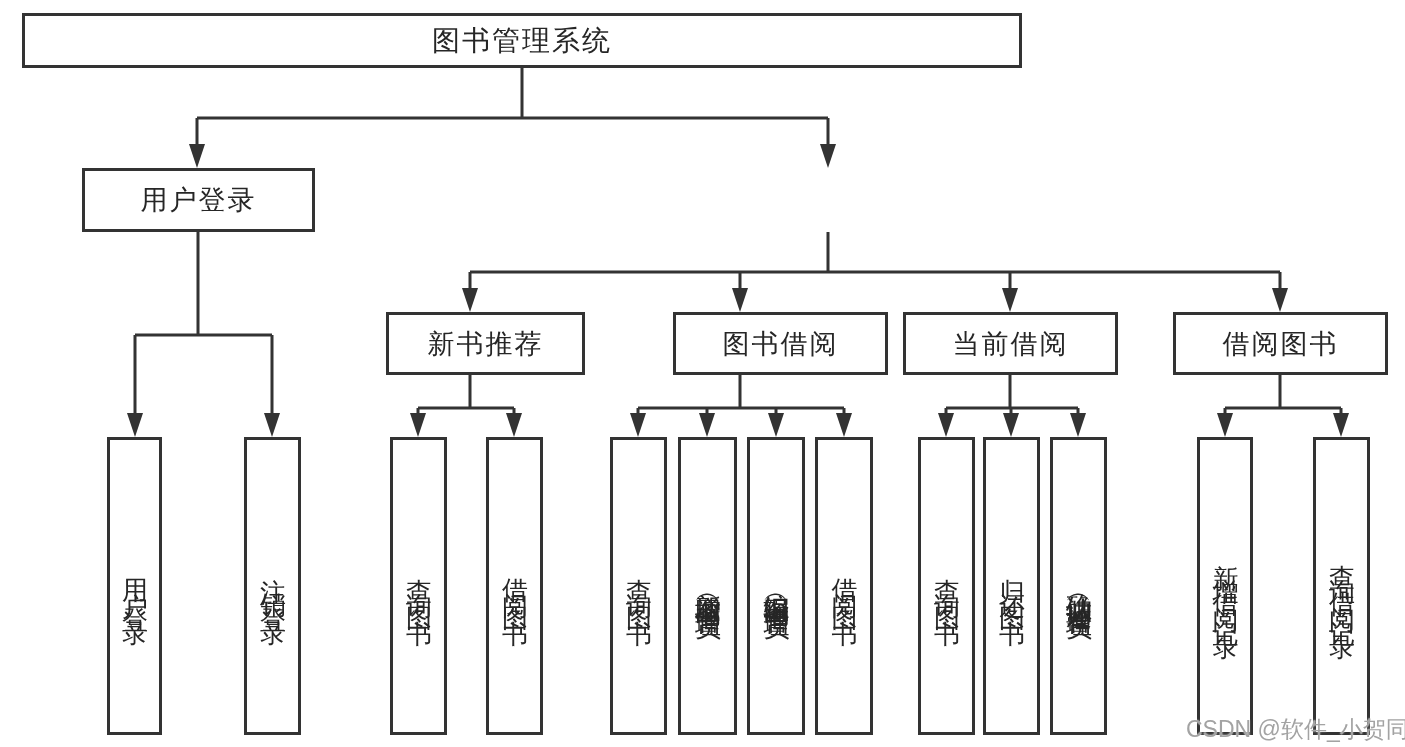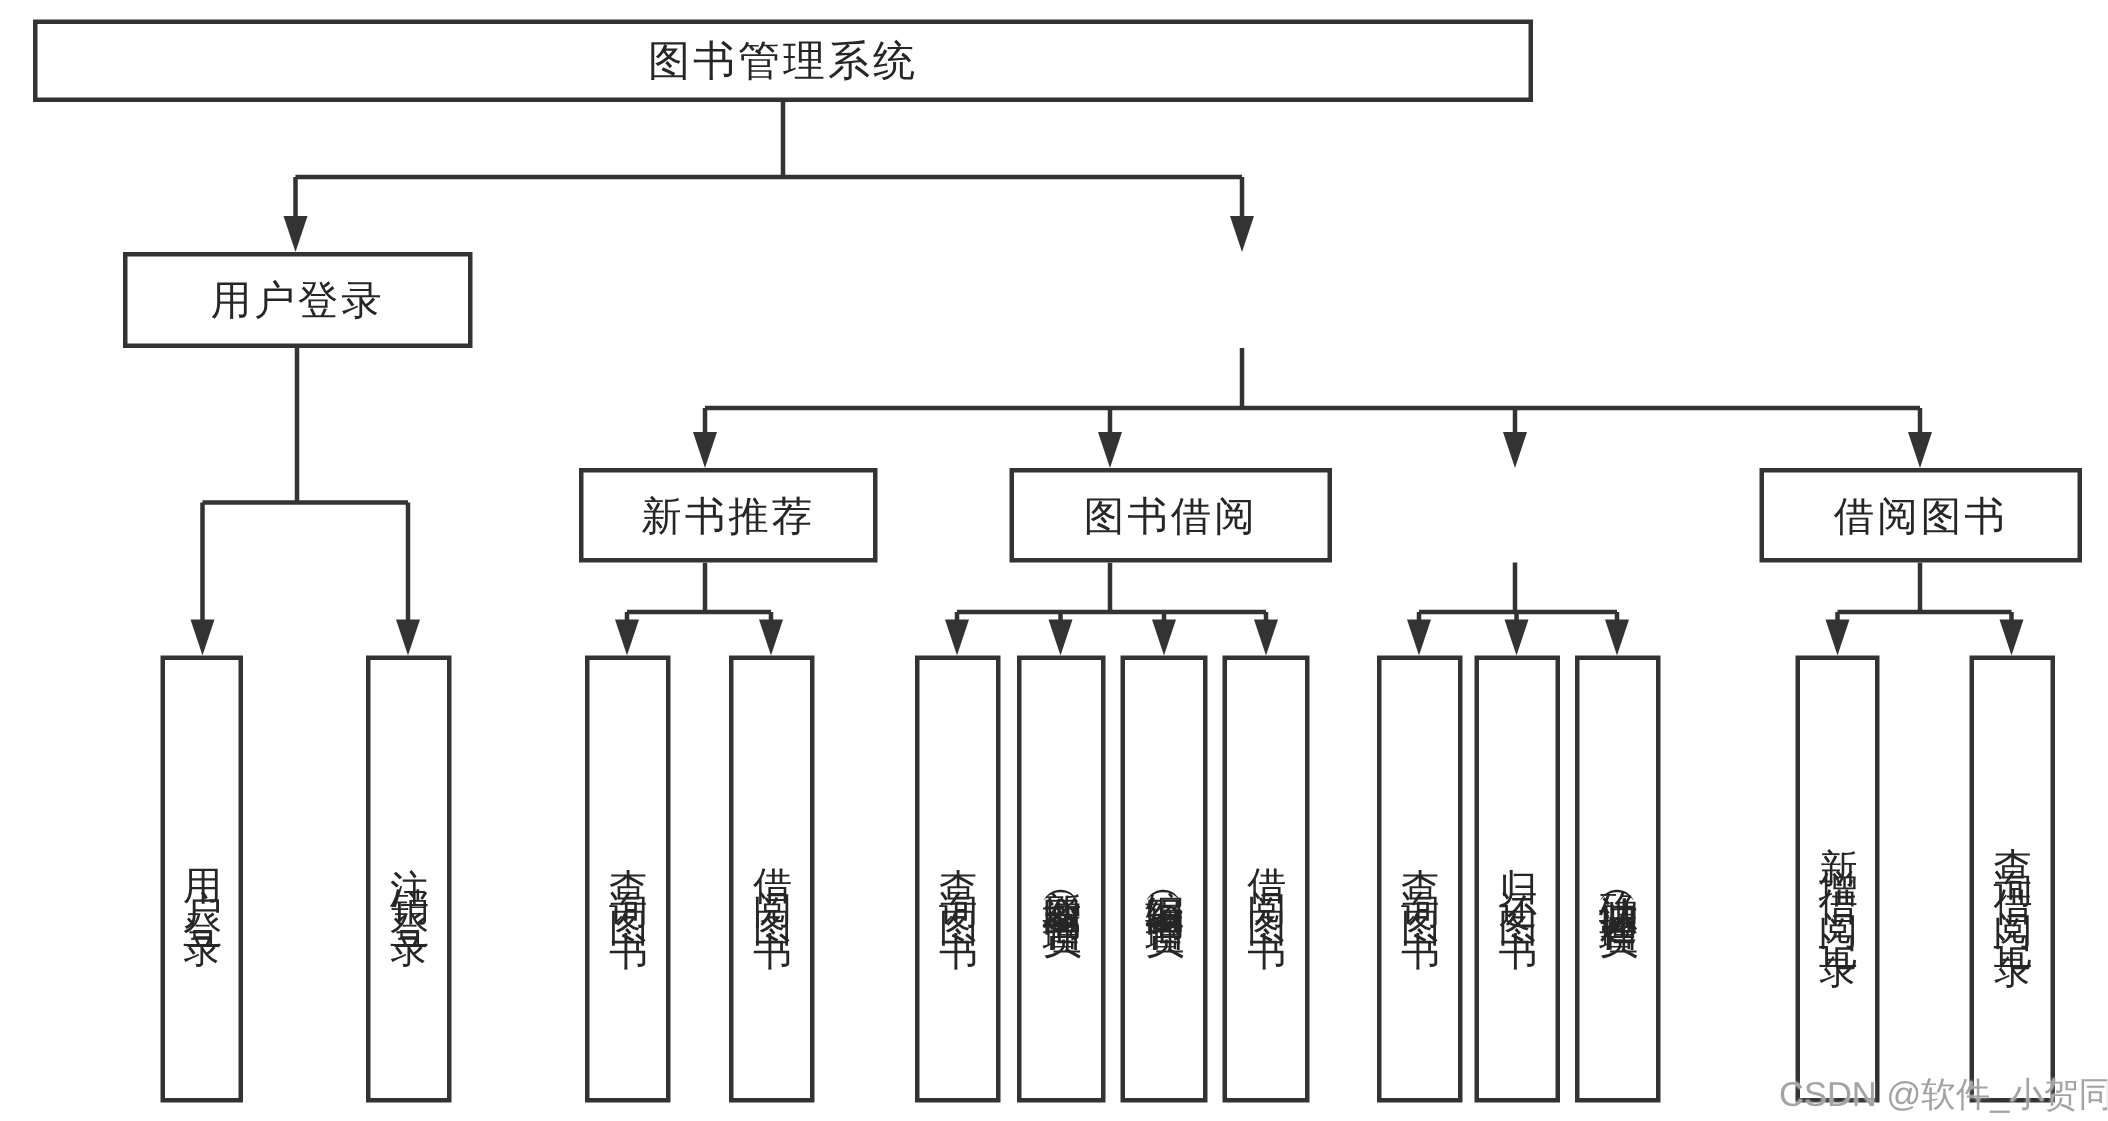--- a/index.html
+++ b/index.html
@@ -91,20 +91,23 @@
   <div class="node h-node" style="left:82px; top:168px; width:233px; height:64px;">
     <span>用户登录</span>
   </div>
 
   <div class="node h-node" style="left:363px; top:312px; width:199px; height:63px;margin-left:23px;">
     <span>新书推荐</span>
   </div>
   <div class="node h-node" style="left:633px; top:312px; width:215px; height:63px;margin-left:40px;">
     <span>图书借阅</span>
   </div>
+  <div class="node h-node" style="left:903px; top:312px; width:215px; height:63px;">
+    <span>当前借阅</span>
+  </div>
   <div class="node h-node" style="left:1173px; top:312px; width:215px; height:63px;">
     <span>借阅图书</span>
   </div>
 
   <div class="node v-node" style="left:107px; top:437px; width:55px; height:298px;">
     <span class="v-label">用户登录</span>
   </div>
   <div class="node v-node" style="left:244px; top:437px; width:57px; height:298px;">
     <span class="v-label">注销登录</span>
   </div>

